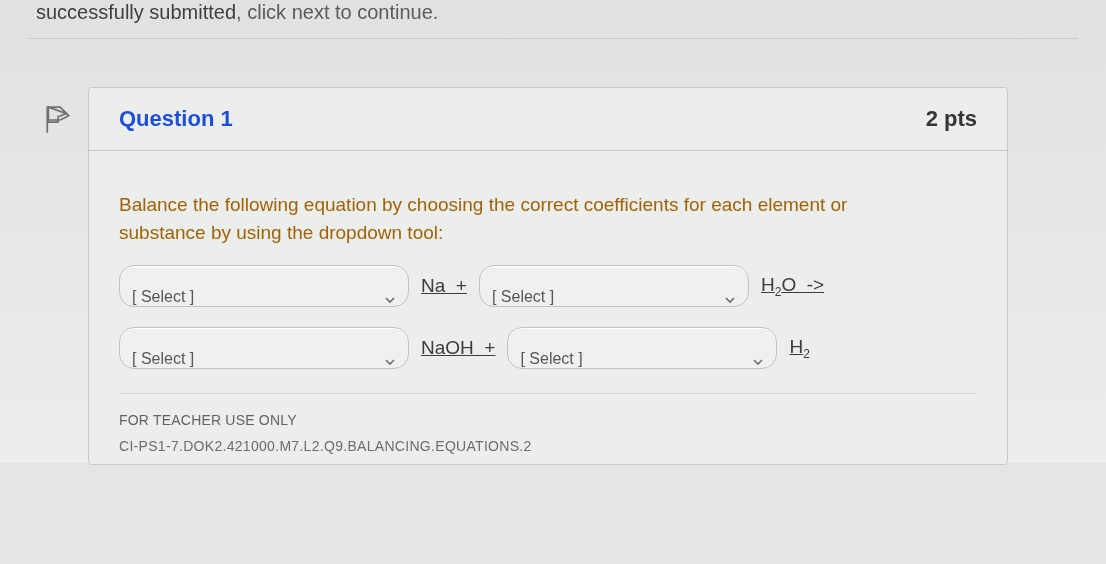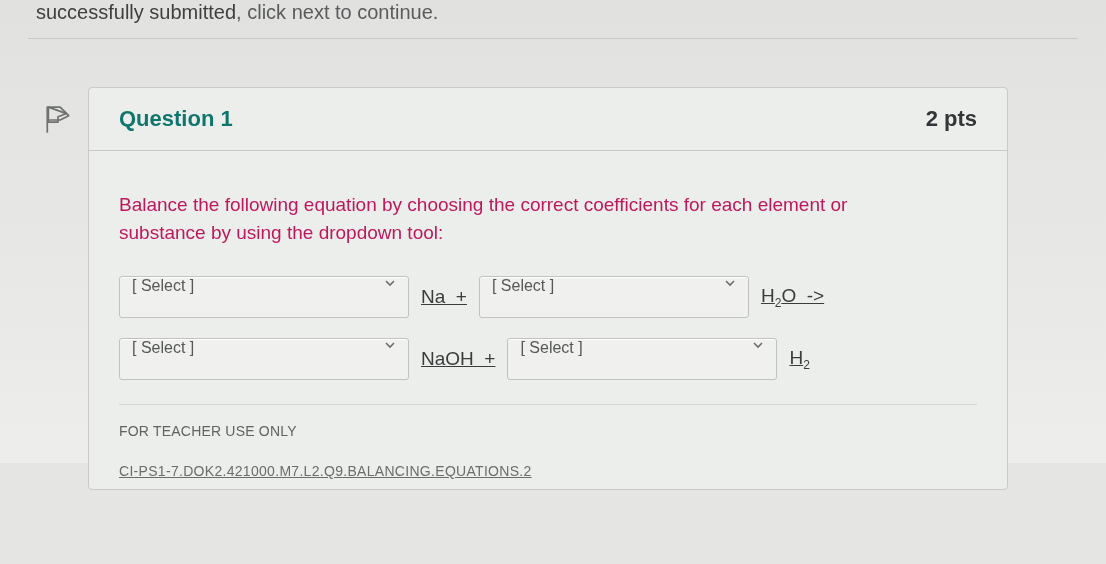--- a/index.html
+++ b/index.html
@@ -47,54 +47,54 @@
   .card-header {
     display: flex;
     justify-content: space-between;
     align-items: center;
     padding: 18px 30px;
     border-bottom: 1px solid #c9cac8;
   }
   .q-title {
     font-size: 22px;
     font-weight: 700;
-    color: #0f766e;
+    color: #1d4ed8;
   }
   .q-points {
     font-size: 22px;
     color: #333536;
     font-weight: 700;
   }
   .card-body {
     padding: 40px 30px 10px 30px;
   }
   .prompt {
     font-size: 19px;
     line-height: 1.45;
-    color: #be185d;
-    margin-bottom: 30px;
+    color: #a16207;
+    margin-bottom: 19px;
     max-width: 760px;
   }
   .eq-line {
     display: flex;
     align-items: center;
     gap: 12px;
     margin-bottom: 20px;
     flex-wrap: wrap;
   }
   .dropdown {
     display: inline-flex;
-    align-items: flex-start;
+    align-items: flex-end;
     justify-content: space-between;
     min-width: 290px;
     height: 42px;
     padding: 0 12px;
     border: 1px solid #bfc2bf;
     background: #f0f1ef;
-    border-radius: 3px;
+    border-radius: 15px;
     font-size: 16px;
     color: #555856;
     box-shadow: inset 0 1px 0 #fff;
     cursor: pointer;
   }
   .dropdown.dd2 { min-width: 270px; }
   .dropdown.dd3 { min-width: 290px; }
   .dropdown.dd4 { min-width: 270px; }
   .chev { width: 12px; height: 12px; flex: 0 0 12px; }
   .chem {
@@ -106,27 +106,26 @@
   .chem sub { font-size: 12px; vertical-align: sub; }
   hr.sep {
     margin: 24px 0 18px 0;
     border: 0;
     border-top: 1px solid #d3d5d3;
   }
   .teacher {
     font-size: 14px;
     color: #606361;
     letter-spacing: .2px;
-    margin-bottom: 24px;
+    margin-bottom: 10px;
   }
   .tagline {
     font-size: 14px;
     color: #6a6d6b;
     letter-spacing: .3px;
-    text-decoration: underline;
   }
 </style>
 </head>
 <body>
 
 <div class="page">
   <div class="top-instruction">
     <span class="instr-strong">successfully submitted</span><span class="instr-rest">, click next to continue.</span>
   </div>
 

